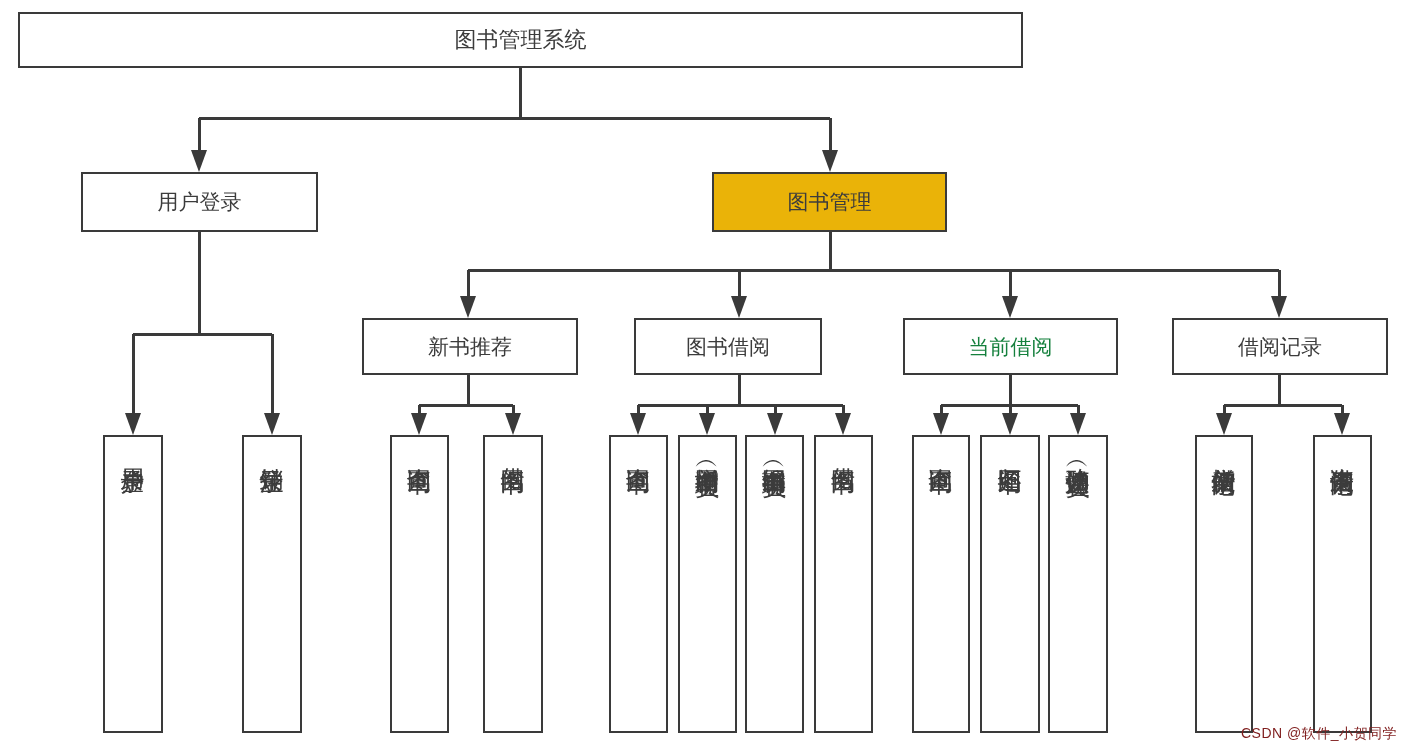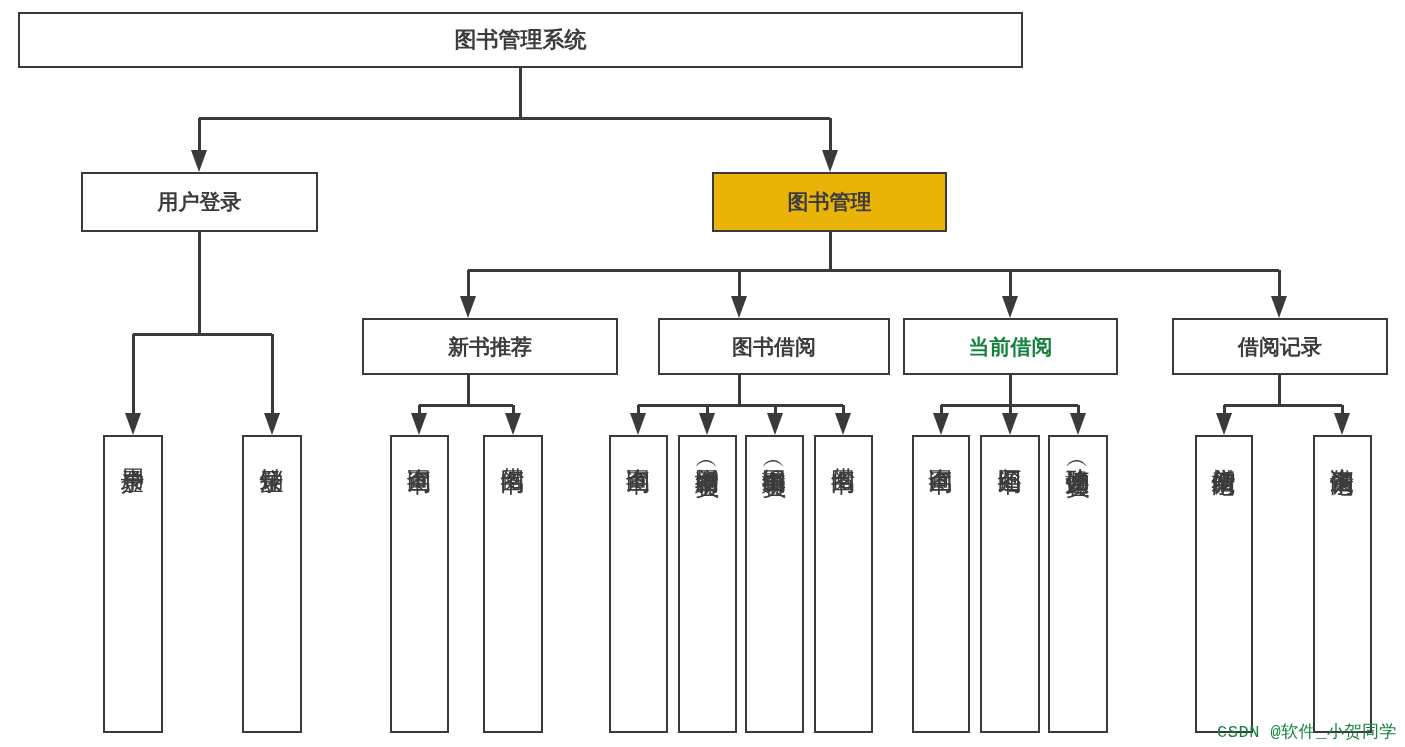--- a/index.html
+++ b/index.html
@@ -1,25 +1,25 @@
 <!DOCTYPE html>
 <html><head>
 <meta charset="utf-8">
 <style>
   html,body{margin:0;padding:0;background:#ffffff;}
   body{width:1405px;height:747px;font-family:"Liberation Sans","DejaVu Sans",sans-serif;overflow:hidden;}
   #diagram-root{position:relative;width:1405px;height:747px;}
   svg.connector-layer{position:absolute;left:0;top:0;width:1405px;height:747px;}
   .node-box{position:absolute;box-sizing:border-box;background:#ffffff;border:2.5px solid #3a3a3a;display:flex;align-items:center;justify-content:center;}
   .node-box .node-label{color:#3c3c3c;line-height:1.12;text-align:center;white-space:pre;}
-  .node-box.horizontal .node-label{font-size:21px;font-weight:bold;}
+  .node-box.horizontal .node-label{font-size:21px;}
   .node-box.vertical{align-items:flex-start;justify-content:center;padding-top:12px;}
   .node-box.vertical .node-label{writing-mode:vertical-rl;text-orientation:upright;font-size:24px;letter-spacing:1px;line-height:1.05;}
   .node-box.root .node-label{font-size:22px;}
-  #watermark{position:absolute;right:8px;bottom:4px;color:#15803d;font-size:17px;letter-spacing:0.5px;pointer-events:none;font-family:Liberation Mono, monospace;}
+  #watermark{position:absolute;right:8px;bottom:4px;color:#7f1d1d;font-size:14px;letter-spacing:0.5px;pointer-events:none;}
 </style>
 </head>
 <body>
 
 <div id="diagram-root">
   <svg class="connector-layer" viewBox="0 0 1405 747" xmlns="http://www.w3.org/2000/svg" id="edges">
       <line x1="520" y1="68" x2="520" y2="118" stroke="#3a3a3a" stroke-width="3" shape-rendering="crispEdges"></line>
       <line x1="199" y1="118" x2="830" y2="118" stroke="#3a3a3a" stroke-width="3" shape-rendering="crispEdges"></line>
       <line x1="199" y1="118" x2="199" y2="152" stroke="#3a3a3a" stroke-width="3" shape-rendering="crispEdges"></line>
       <polygon points="191,150 207,150 199,172" fill="#3a3a3a"></polygon>
@@ -75,24 +75,24 @@
   <div id="nodes">
       <div class="node-box horizontal root" style="left: 18px; top: 12px; width: 1005px; height: 56px; border-color: rgb(58, 58, 58); background: rgb(255, 255, 255);">
         <span class="node-label" style="color: rgb(60, 60, 60);">图书管理系统</span>
       </div>
       <div class="node-box horizontal" style="left: 81px; top: 172px; width: 237px; height: 60px; border-color: rgb(58, 58, 58); background: rgb(255, 255, 255);">
         <span class="node-label" style="color: rgb(60, 60, 60);">用户登录</span>
       </div>
       <div class="node-box horizontal" style="left: 712px; top: 172px; width: 235px; height: 60px; border-color: rgb(58, 58, 58); background: #eab308;">
         <span class="node-label" style="color: rgb(60, 60, 60);">图书管理</span>
       </div>
-      <div class="node-box horizontal" style="left: 362px; top: 318px; width: 256px; height: 57px; border-color: rgb(58, 58, 58); background: rgb(255, 255, 255);">
+      <div class="node-box horizontal" style="left: 362px; top: 318px; width: 216px; height: 57px; border-color: rgb(58, 58, 58); background: rgb(255, 255, 255);">
         <span class="node-label" style="color: rgb(60, 60, 60);">新书推荐</span>
       </div>
-      <div class="node-box horizontal" style="left: 658px; top: 318px; width: 232px; height: 57px; border-color: rgb(58, 58, 58); background: rgb(255, 255, 255); justify-content: center;">
+      <div class="node-box horizontal" style="left: 634px; top: 318px; width: 188px; height: 57px; border-color: rgb(58, 58, 58); background: rgb(255, 255, 255); justify-content: center;">
         <span class="node-label" style="color: rgb(60, 60, 60);">图书借阅</span>
       </div>
       <div class="node-box horizontal" style="left: 903px; top: 318px; width: 215px; height: 57px; border-color: rgb(58, 58, 58); background: rgb(255, 255, 255);">
         <span class="node-label" style="color: #15803d;">当前借阅</span>
       </div>
       <div class="node-box horizontal" style="left: 1172px; top: 318px; width: 216px; height: 57px; border-color: rgb(58, 58, 58); background: rgb(255, 255, 255);">
         <span class="node-label" style="color: rgb(60, 60, 60);">借阅记录</span>
       </div>
       <div class="node-box vertical" style="left: 103px; top: 435px; width: 60px; height: 298px; border-color: rgb(58, 58, 58); background: rgb(255, 255, 255);">
         <span class="node-label" style="color: rgb(60, 60, 60);">用户登录</span>

